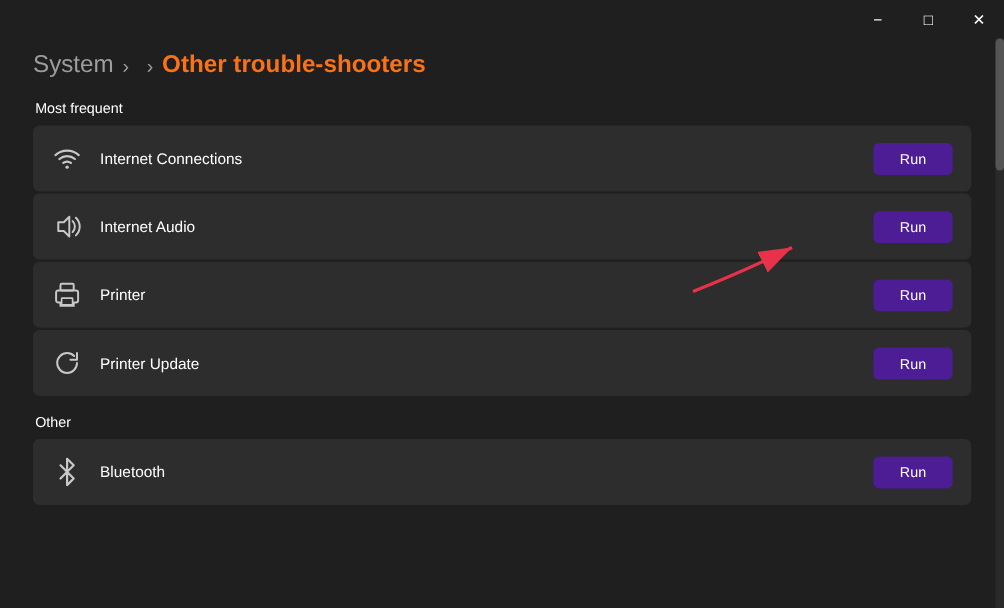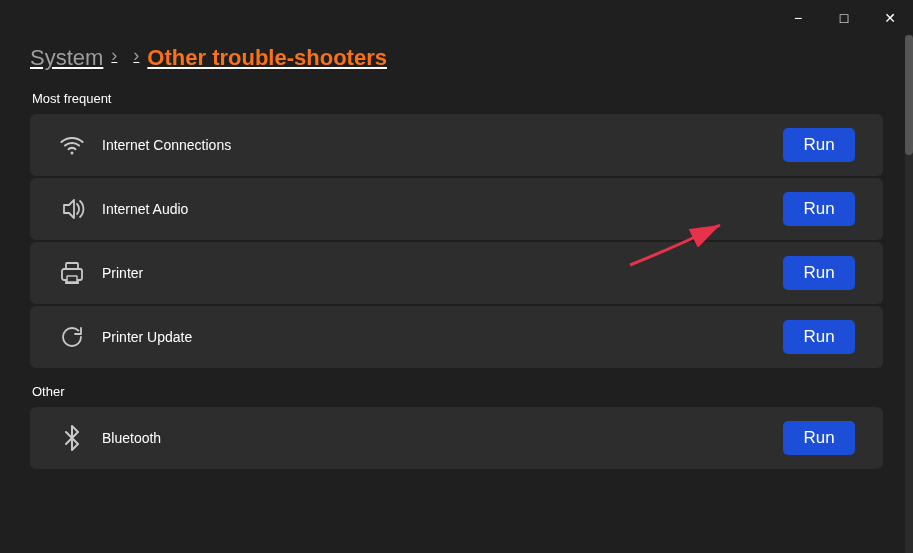--- a/index.html
+++ b/index.html
@@ -47,24 +47,23 @@
     }
 
     
     .main-content {
       padding: 10px 30px 20px 30px;
     }
 
     
     .breadcrumb {
       display: flex;
-      align-items: flex-start;
+      align-items: flex-end;
       margin-bottom: 20px;
       flex-wrap: wrap;
-      text-decoration: underline;
     }
 
     .breadcrumb-item {
       font-size: 22px;
       color: #9d9d9d;
       font-weight: 400;
     }
 
     .breadcrumb-item.active {
       font-size: 22px;
@@ -94,21 +93,21 @@
       gap: 2px;
       margin-bottom: 16px;
     }
 
     .troubleshooter-item {
       display: flex;
       align-items: center;
       justify-content: space-between;
       background: #2d2d2d;
       border-radius: 6px;
-      padding: 14px 28px;
+      padding: 14px 17px;
       min-height: 60px;
     }
 
     .troubleshooter-left {
       display: flex;
       align-items: center;
       gap: 16px;
     }
 
     .troubleshooter-icon {
@@ -121,25 +120,25 @@
       font-size: 20px;
     }
 
     .troubleshooter-label {
       font-size: 14px;
       color: #ffffff;
       font-weight: 400;
     }
 
     .run-button {
-      background: #1d4ed8;
+      background: #4c1d95;
       border: none;
       border-radius: 5px;
       color: #ffffff;
-      font-size: 17px;
+      font-size: 13px;
       font-weight: 400;
       padding: 7px 20px;
       cursor: pointer;
       min-width: 72px;
     }
 
     
     .arrow-overlay {
       position: absolute;
       top: 195px;

